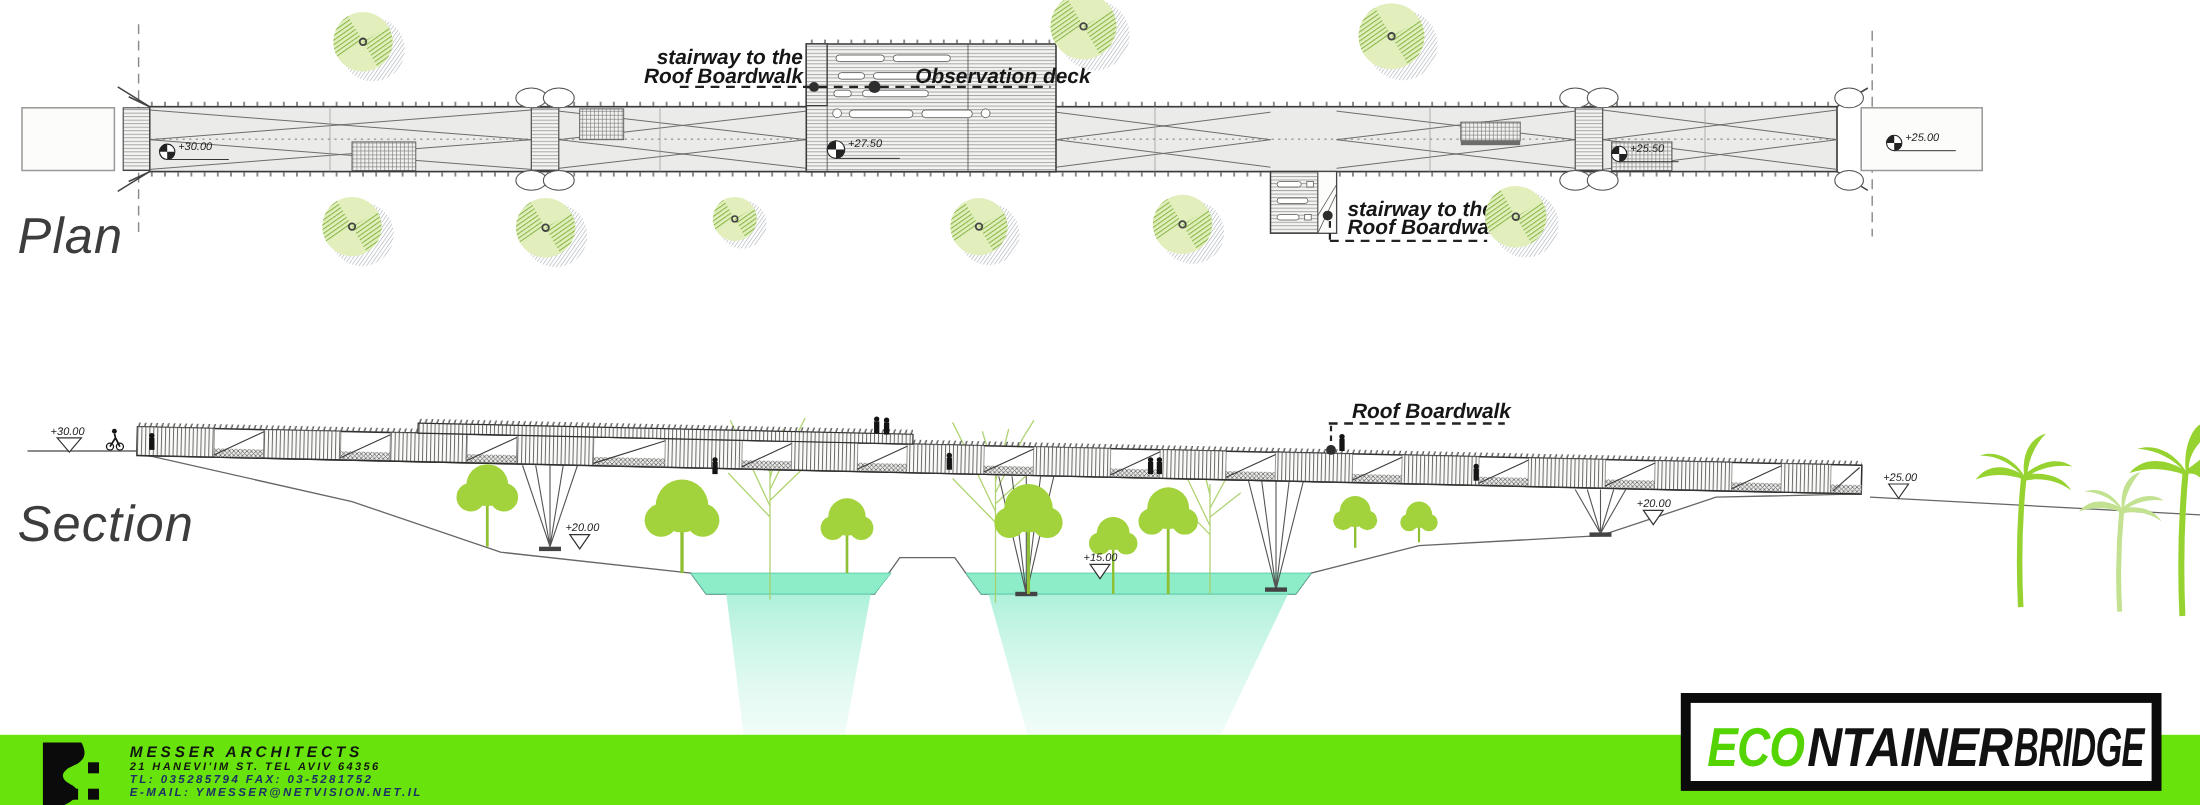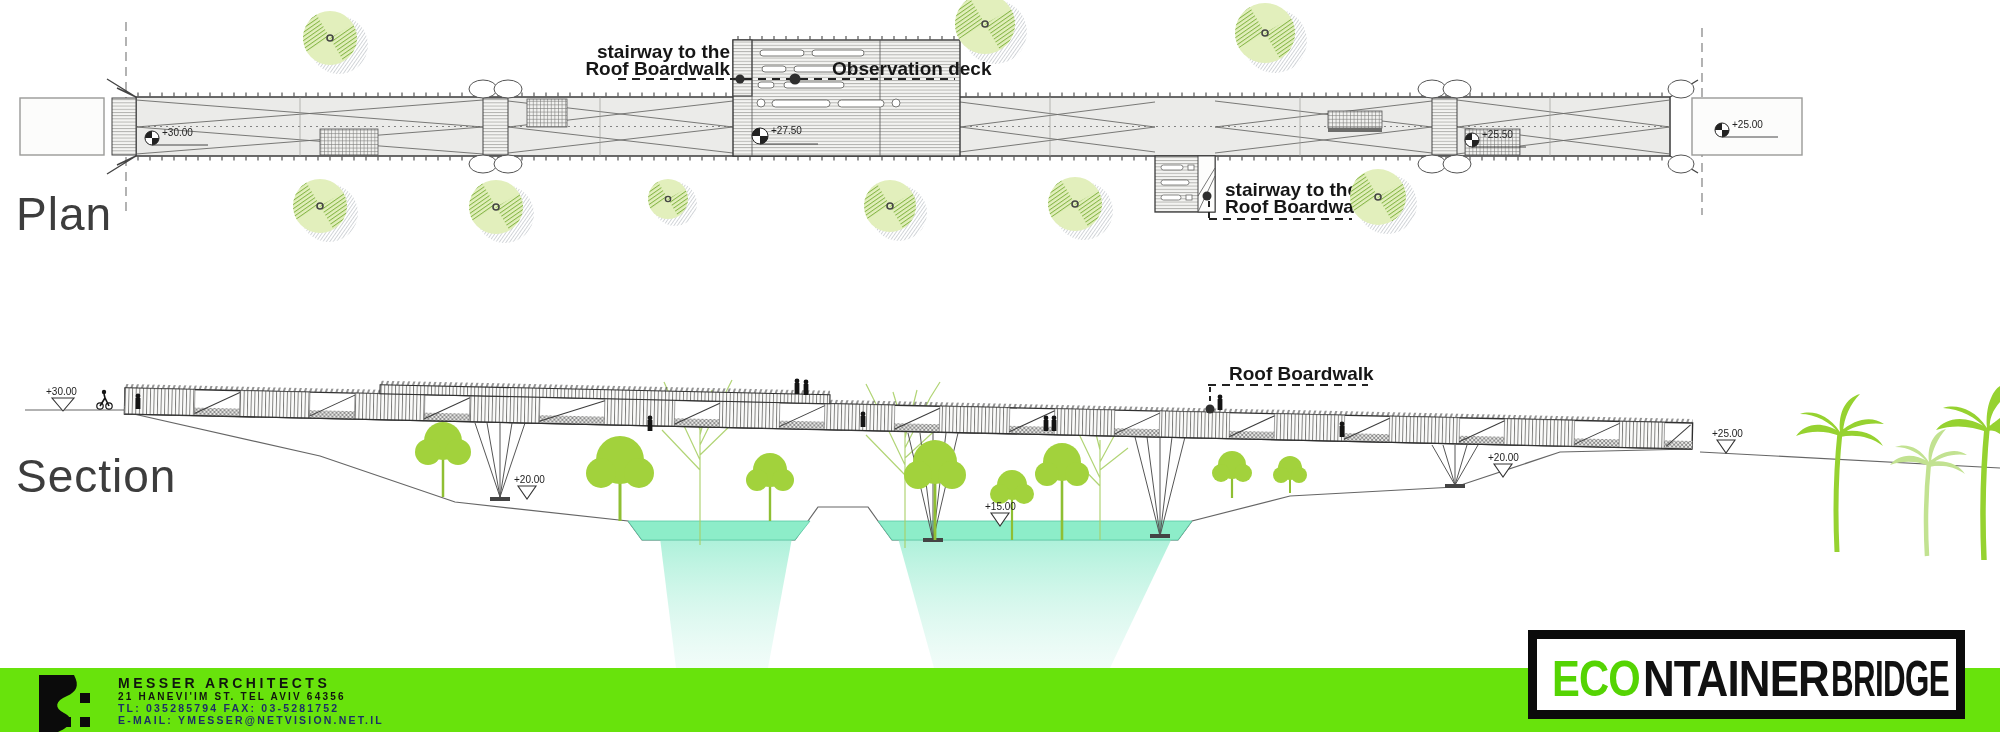--- a/index.html
+++ b/index.html
@@ -1,17 +1,17 @@
 <!DOCTYPE html>
 <html><head>
 <meta charset="utf-8">
 <style>
   html,body{margin:0;padding:0;background:#ffffff;}
   .stage{position:relative;width:2000px;height:732px;background:#fff;overflow:hidden;
-         font-family:"Liberation Sans", sans-serif;}
+         font-family:"Liberation Sans", sans-serif;font-style:italic;}
   svg{display:block}
   text{font-family:"Liberation Sans", sans-serif;}
   .big-title{font-size:46px;font-weight:400;letter-spacing:1px;fill:#3d3d3d;}
   .anno{font-size:19px;font-weight:600;fill:#161616;}
   .elev{font-size:10px;font-weight:400;fill:#222;}
   .firm{font-size:14px;font-weight:700;letter-spacing:3.5px;fill:#10160f;text-transform:uppercase;}
   .addr{font-size:10px;font-weight:700;letter-spacing:2.2px;fill:#10160f;font-variant:small-caps;text-transform:uppercase;}
   .tel{font-size:10.5px;font-weight:700;letter-spacing:2.2px;fill:#1d2f66;text-transform:uppercase;}
   .ecotext{font-size:50px;font-weight:700;letter-spacing:-1px;}
 </style>

